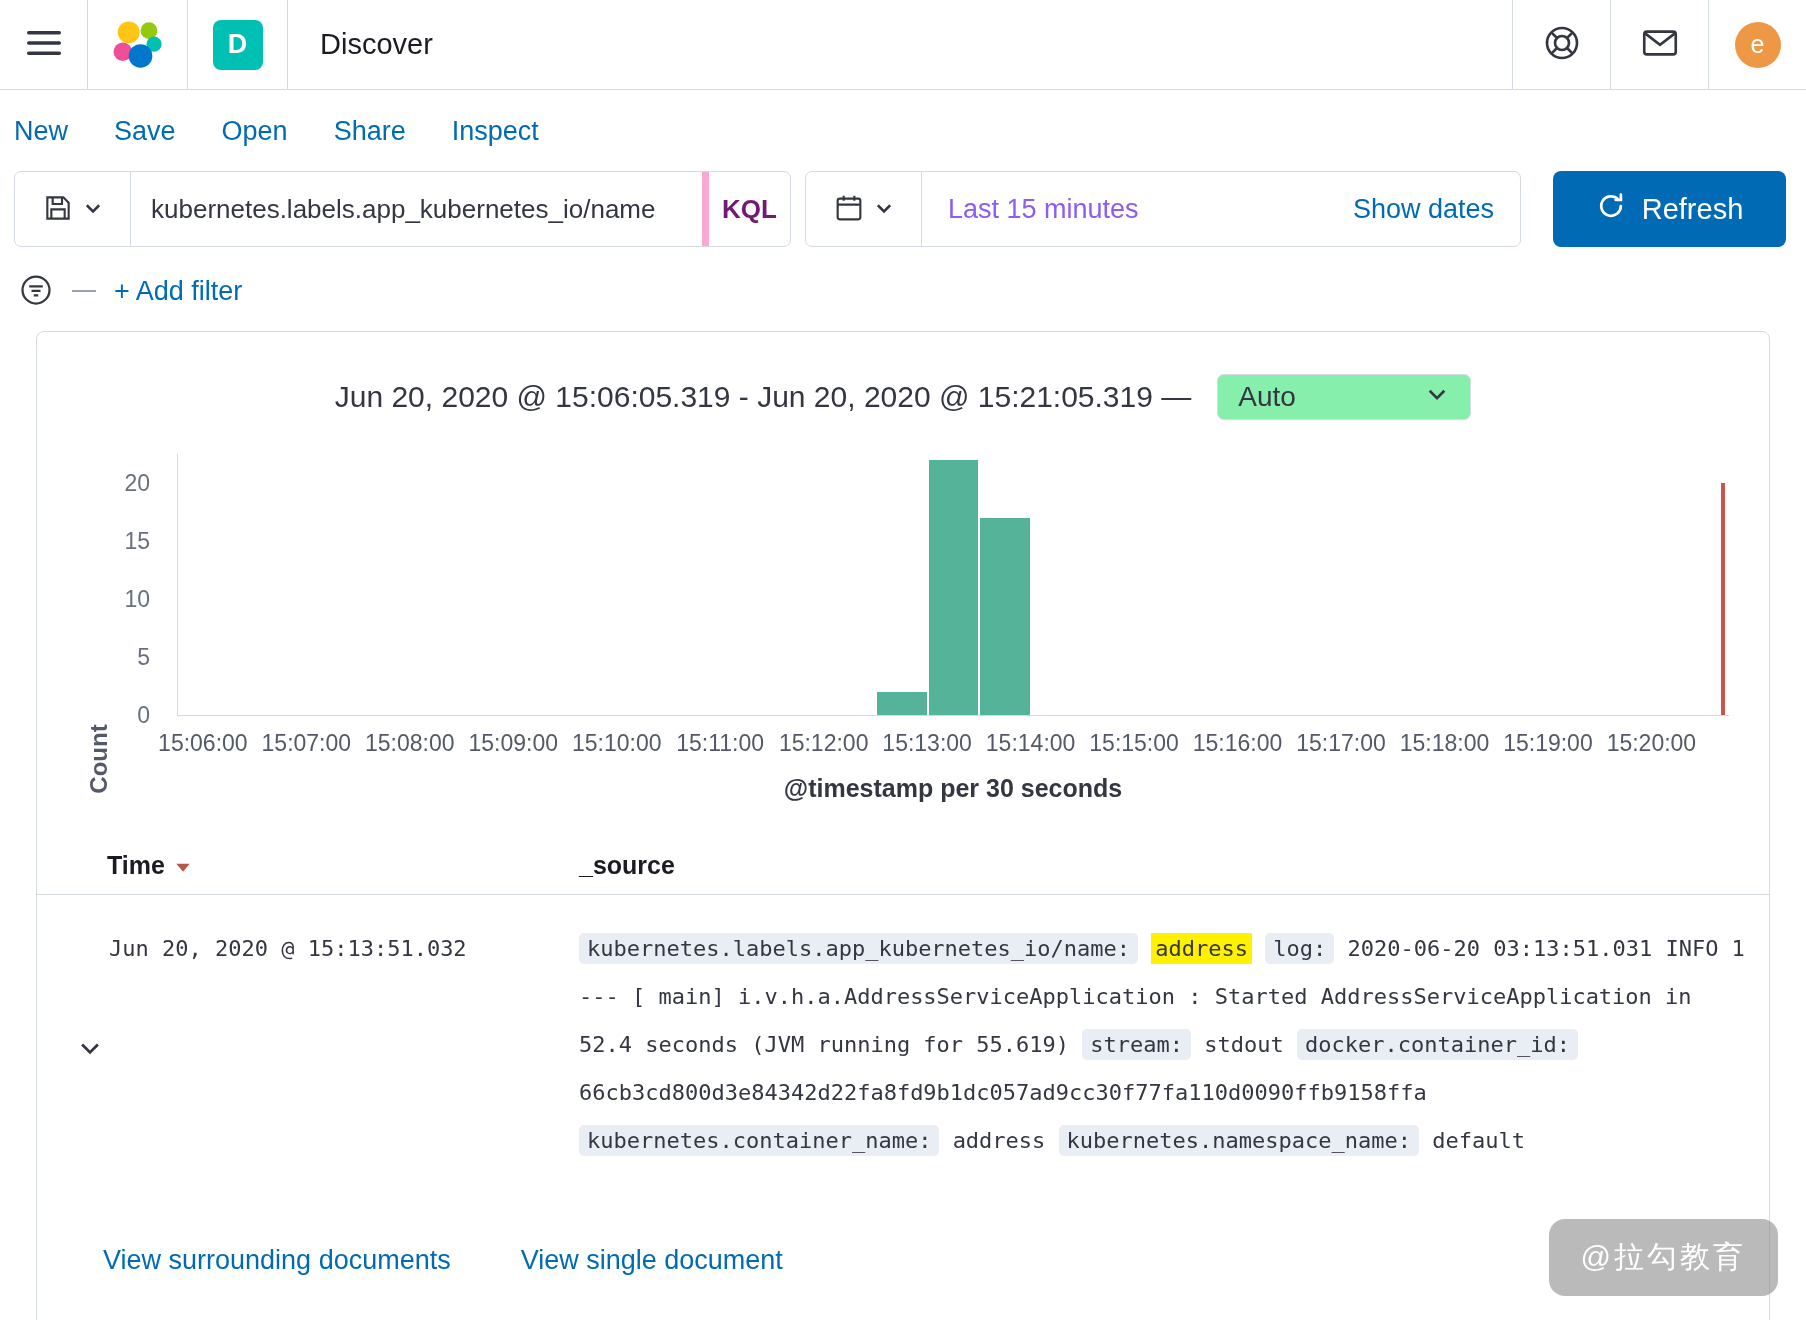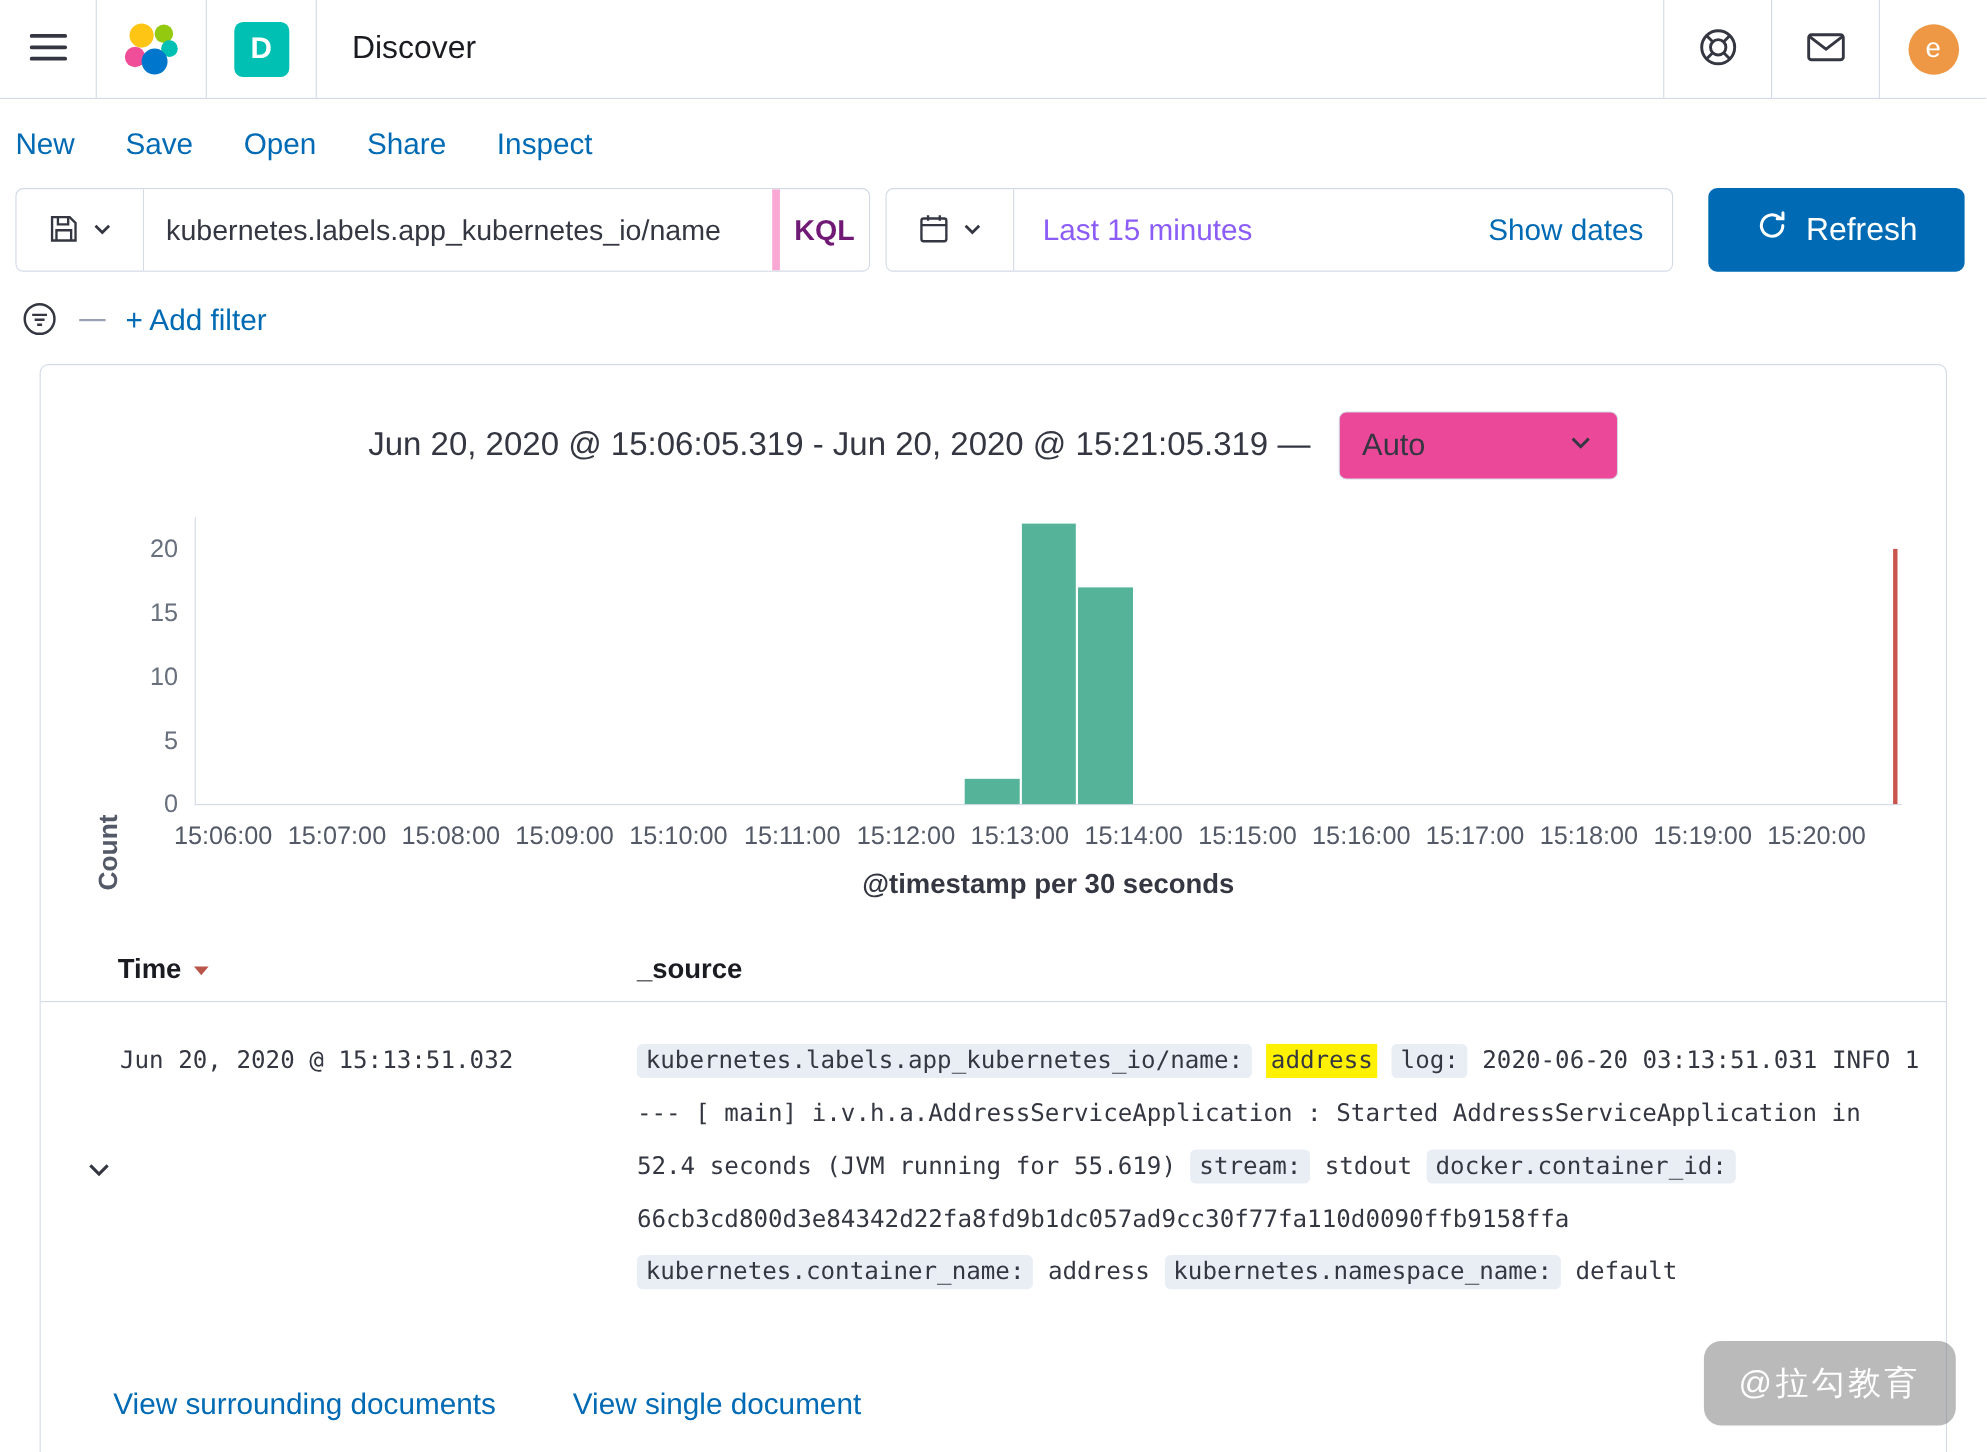--- a/index.html
+++ b/index.html
@@ -54,32 +54,32 @@
   .filter-dash { width:24px; height:2px; background:#98A2B3; }
   .add-filter { color:#006BB4; font-size:27px; cursor:pointer; }
 
   
   .panel { margin:20px 36px 0; border:1px solid #D3DAE6; border-radius:8px; background:#fff;
     padding-top:28px; position:relative; height:1010px; }
   .hits-line { text-align:center; font-size:30px; color:#1a1c21; }
   .hits-count { font-weight:700; font-size:32px; }
   .range-line { margin-top:14px; display:flex; justify-content:center; align-items:center;
     gap:26px; font-size:30px; color:#343741; }
-  .interval-select { width:254px; height:62px; border:1px solid #D3DAE6; border-radius:7px;
-    background:#ec4899; display:flex; align-items:center; justify-content:space-between;
+  .interval-select { width:254px; height:46px; border:1px solid #D3DAE6; border-radius:7px;
+    background:#86efac; display:flex; align-items:center; justify-content:space-between;
     padding:0 20px; font-size:28px; cursor:pointer; }
 
   
   .chart-wrap { position:relative; margin-top:34px; }
   .count-label { position:absolute; left:62px; top:305px; transform:translate(-50%,-50%) rotate(-90deg);
     font-size:24px; font-weight:700; color:#535966; }
   .plot-area { margin:0 40px 0 140px; position:relative; height:262px;
     border-left:1px solid #D3DAE6; border-bottom:1px solid #D3DAE6; }
   .y-axis { position:absolute; right:calc(100% + 16px); top:0; height:100%; width:60px; }
-  .ytick { position:absolute; right:0; transform:translateY(50%); font-size:23px; color:#69707D; }
+  .ytick { position:absolute; right:12px; transform:translateY(50%); font-size:23px; color:#69707D; }
   .bar { position:absolute; bottom:0; }
   .now-marker { position:absolute; right:4px; bottom:0; width:4px; height:89%; }
   .x-axis { margin:0 40px 0 140px; position:relative; height:46px;text-align:center; }
   .xtick { position:absolute; top:14px; transform:translateX(-50%); font-size:23px;
     color:#535966; white-space:nowrap; }
   .xlabel { margin:12px 40px 0 140px; text-align:center; font-size:25px; font-weight:700; }
 
   
   .table-header { display:flex; margin-top:48px; padding:0 0 14px 70px;
     border-bottom:1px solid #D3DAE6; font-size:25px; font-weight:700; color:#1a1c21; }

